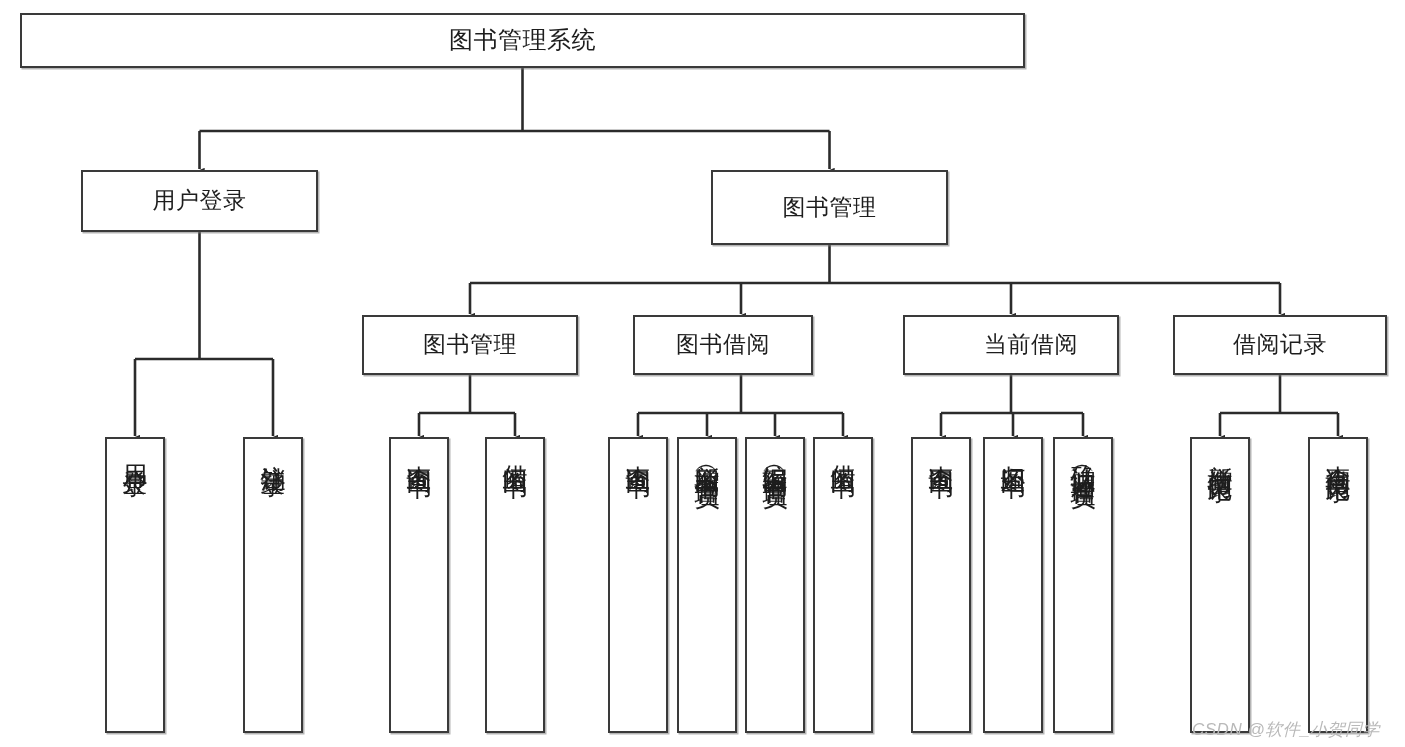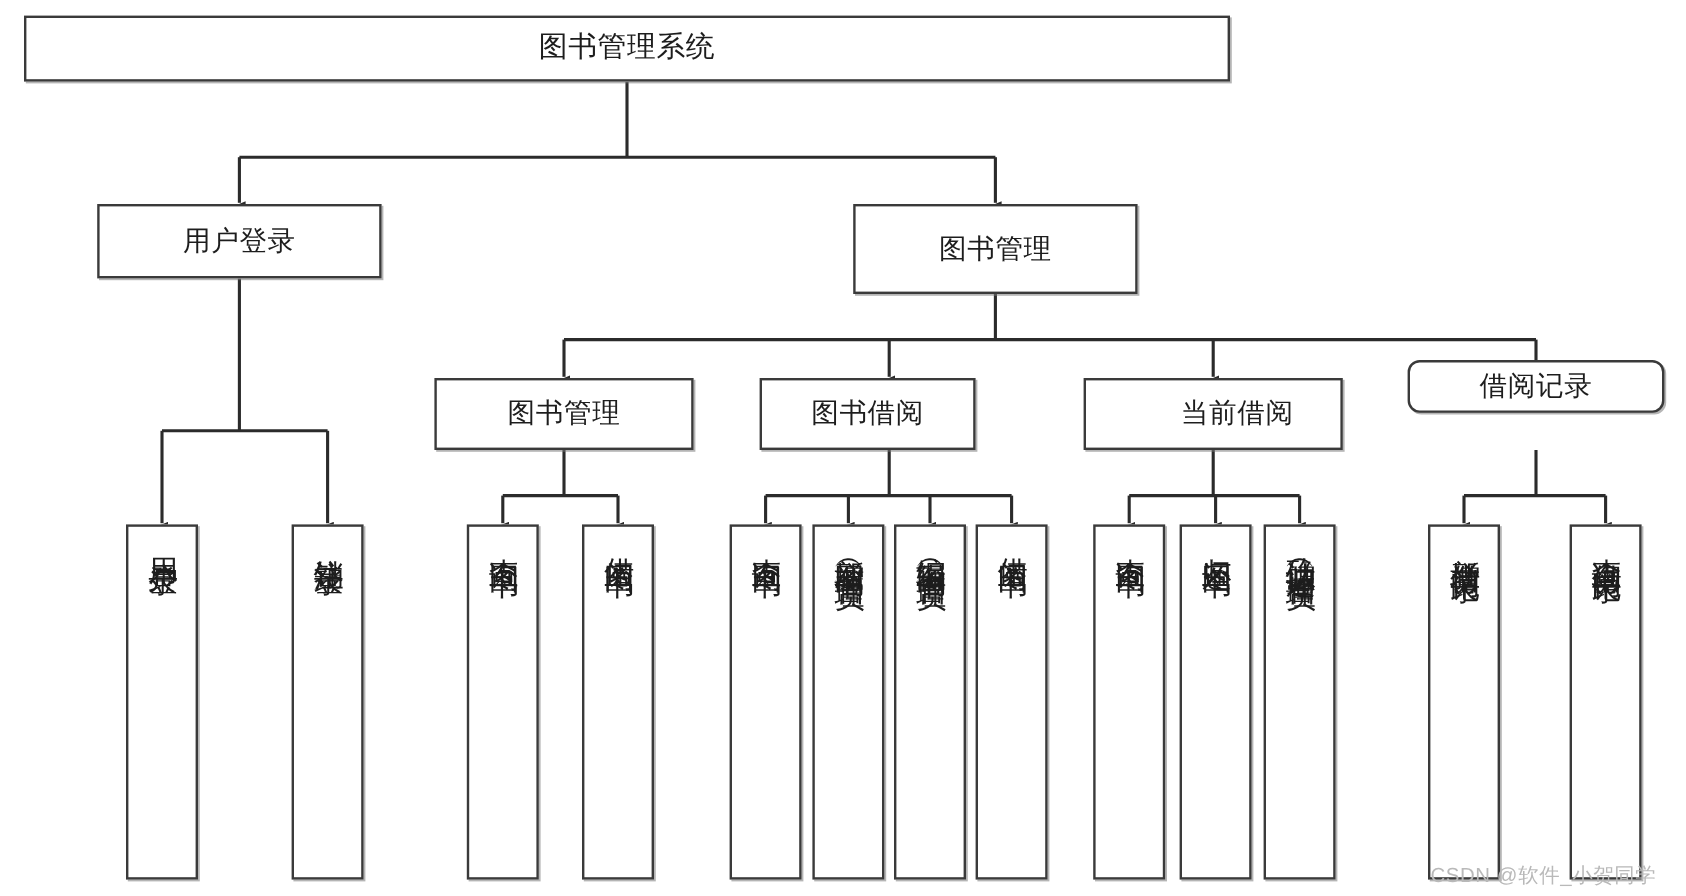--- a/index.html
+++ b/index.html
@@ -64,20 +64,21 @@
     line-height: 1;
     letter-spacing: 3px;
     max-height: 100%;
   }
   .watermark {
     position: absolute;
     font-size: 17px;
     color: #b9b9b9;
     white-space: nowrap;
     letter-spacing: 0.5px;
+    font-style: italic;
   }
 </style>
 </head>
 <body>
 
 <div id="canvas">
 
   <svg id="edges" viewBox="0 0 1405 747" xmlns="http://www.w3.org/2000/svg">
     <defs>
       <marker id="arrow" markerWidth="9" markerHeight="11" refX="1.2" refY="5.2" orient="auto" markerUnits="userSpaceOnUse">
@@ -134,21 +135,21 @@
 
   <div class="node horiz" style="left: 362px; top: 315px; width: 216px; height: 60px;">
     <span class="lbl">图书管理</span>
   </div>
   <div class="node horiz" style="left: 633px; top: 315px; width: 180px; height: 60px;">
     <span class="lbl">图书借阅</span>
   </div>
   <div class="node horiz" style="left: 903px; top: 315px; width: 216px; height: 60px; padding-left: 40px;">
     <span class="lbl">当前借阅</span>
   </div>
-  <div class="node horiz" style="left: 1173px; top: 300px; width: 214px; height: 44px; border-radius: 10px;">
+  <div class="node horiz" style="left: 1173px; top: 315px; width: 214px; height: 60px;">
     <span class="lbl">借阅记录</span>
   </div>
 
   <div class="node vert" style="left: 105px; top: 437px; width: 60px; height: 296px;">
     <span class="lbl">用户登录</span>
   </div>
   <div class="node vert" style="left: 243px; top: 437px; width: 60px; height: 296px;">
     <span class="lbl">注销登录</span>
   </div>
   <div class="node vert" style="left: 389px; top: 437px; width: 60px; height: 296px;">

